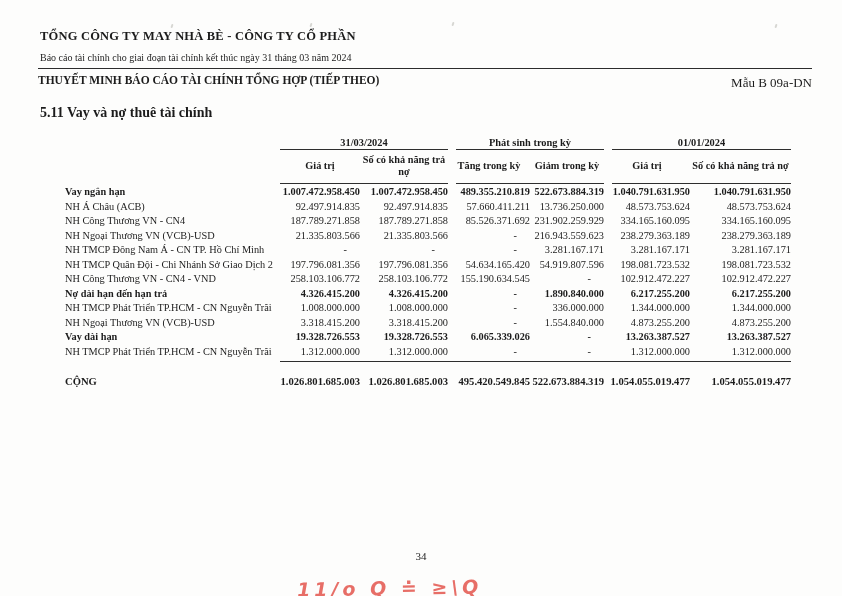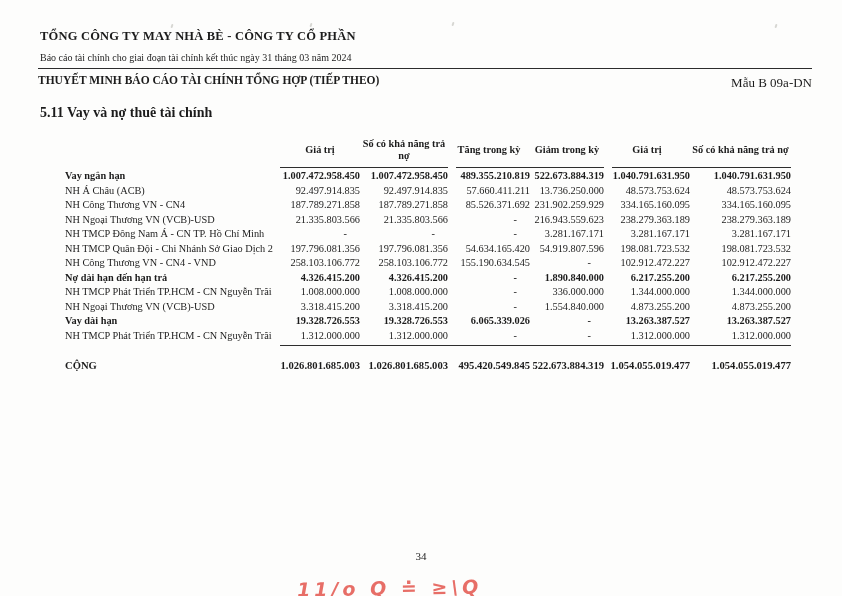--- a/index.html
+++ b/index.html
@@ -68,20 +68,32 @@
       <colgroup>
         <col style="width:215px">
           <col style="width:80px">
           <col style="width:88px">
         <col style="width:82px">
           <col style="width:74px">
           <col style="width:86px">
           <col style="width:101px">
       </colgroup>
       <thead>
+        <tr class="group-row">
+          <td></td>
+          <td colspan="2">
+              <div class="gline">31/03/2024</div>
+            </td>
+          <td colspan="2">
+              <div class="gline gap">Phát sinh trong kỳ</div>
+            </td>
+          <td colspan="2">
+              <div class="gline gap">01/01/2024</div>
+            </td>
+        </tr>
         <tr class="sub-row">
           <td></td>
           <td>Giá trị</td>
           <td>Số có khả năng trả nợ</td>
           <td>Tăng trong kỳ</td>
           <td>Giảm trong kỳ</td>
           <td>Giá trị</td>
           <td>Số có khả năng trả nợ</td>
         </tr>
         <tr class="rule-row">

